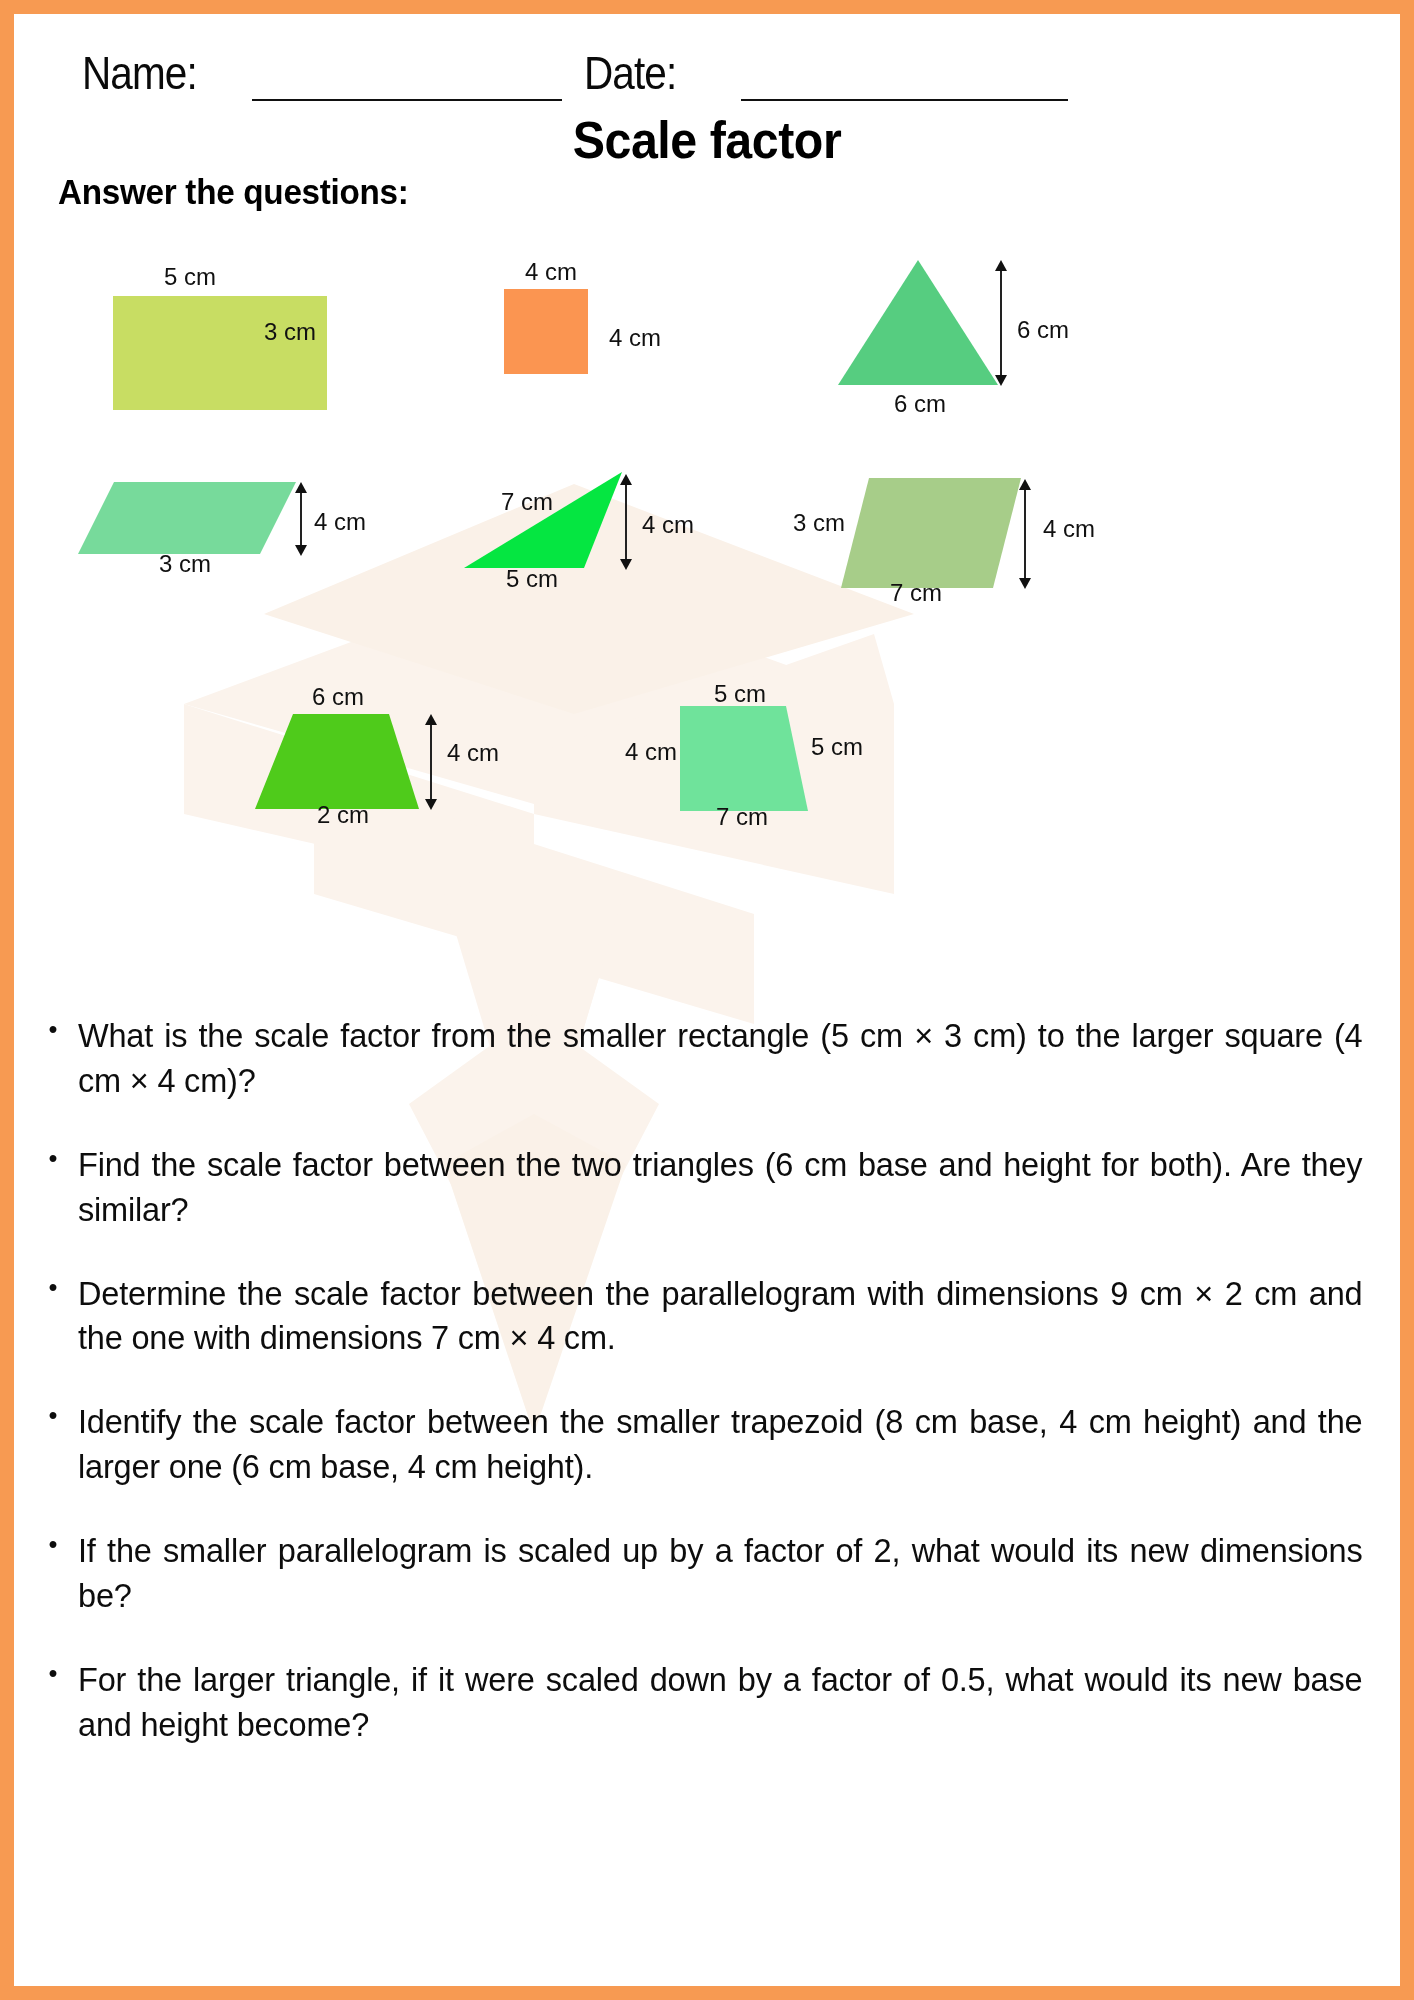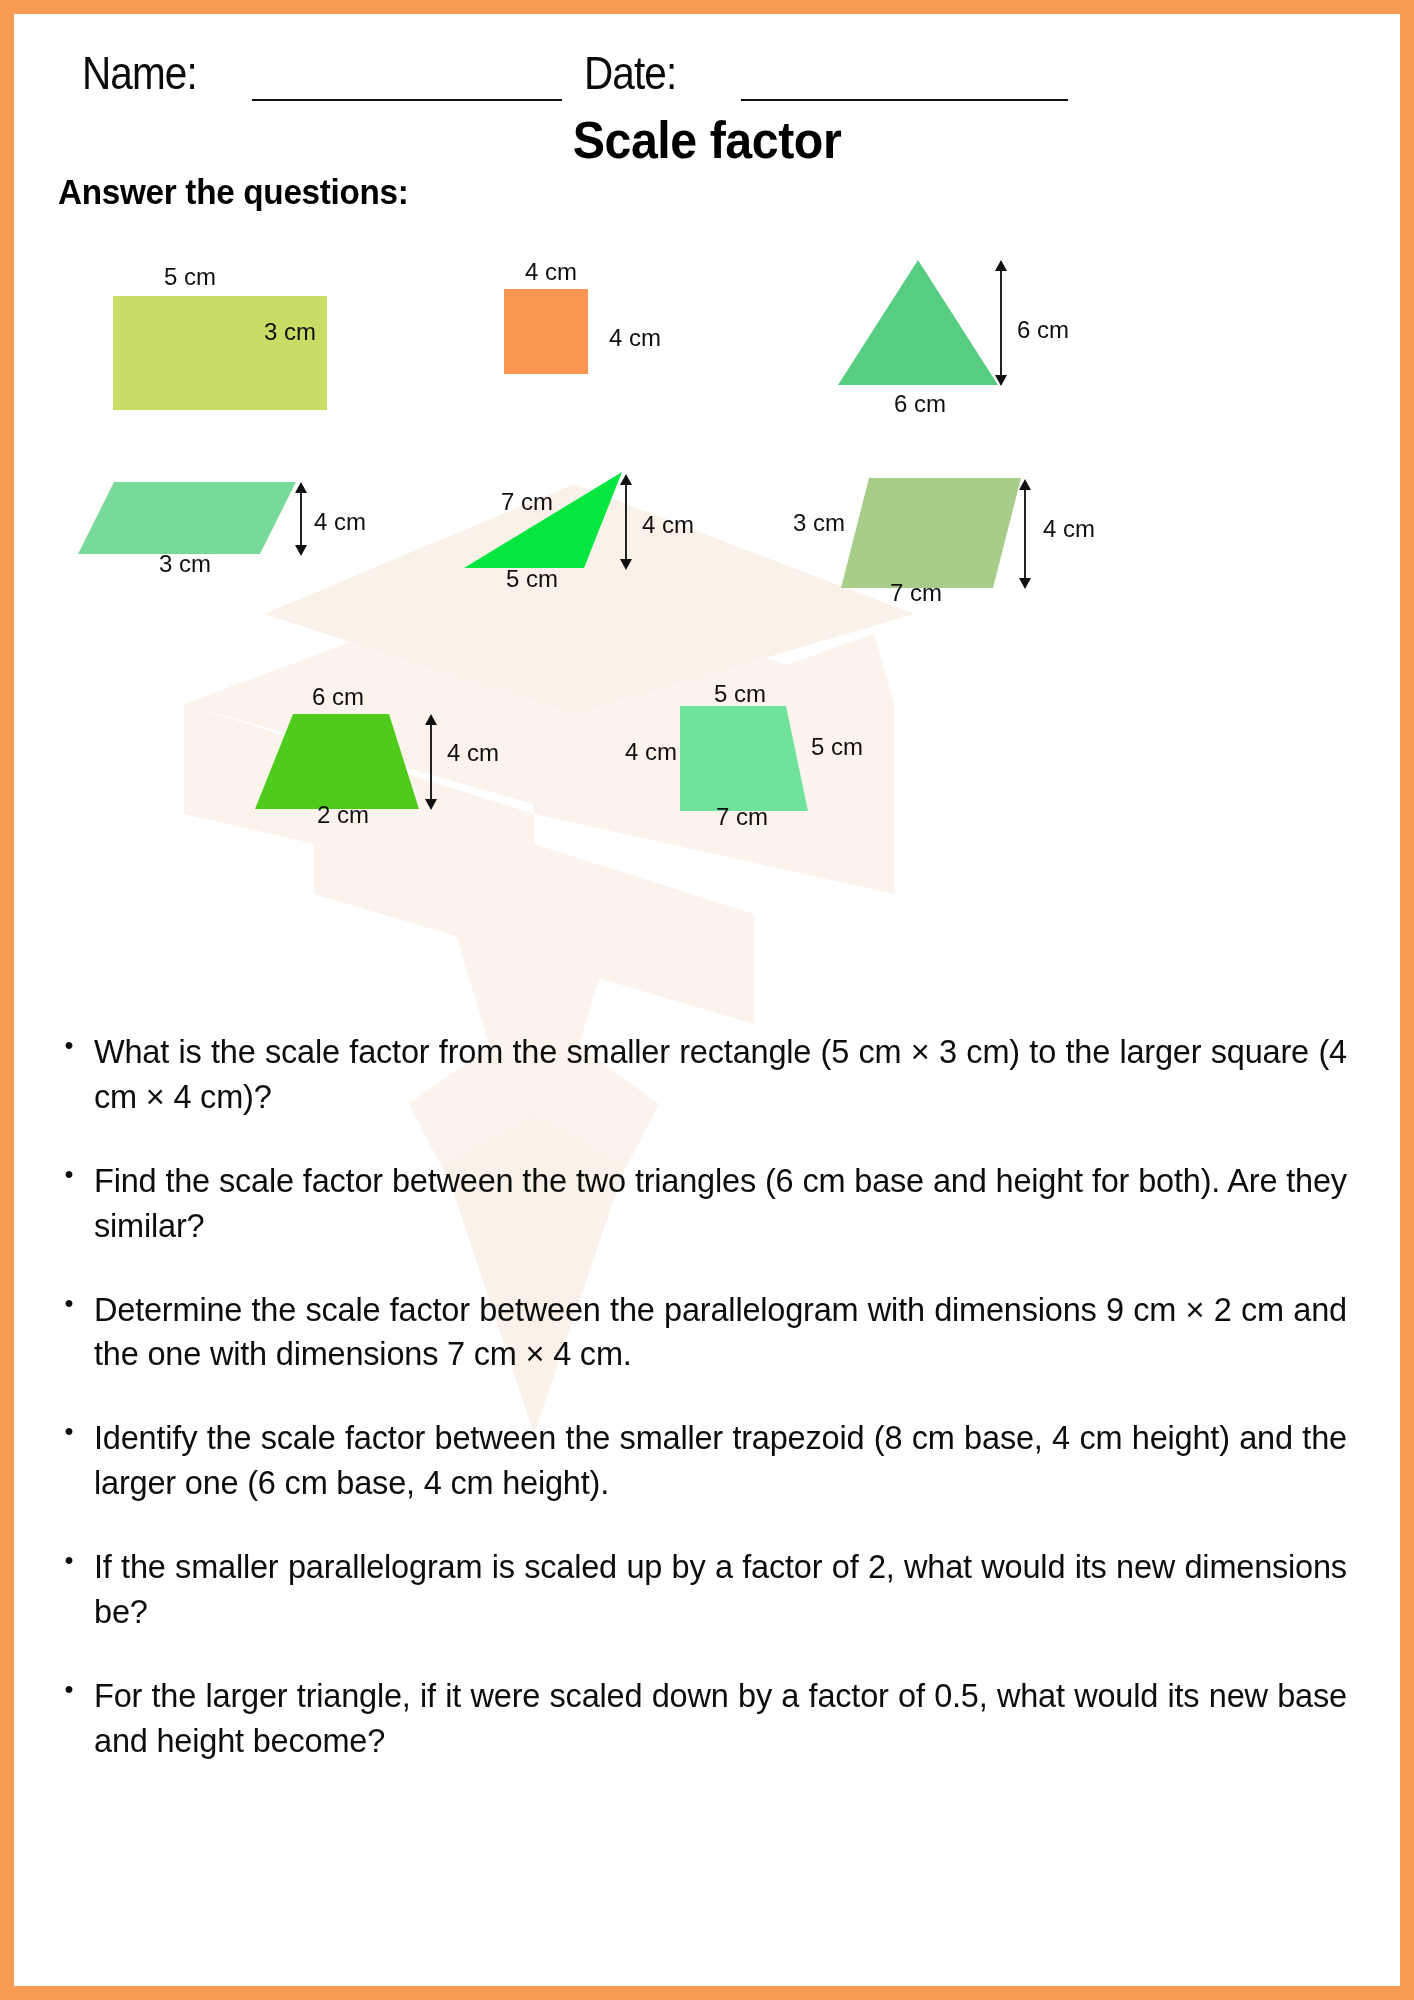--- a/index.html
+++ b/index.html
@@ -112,21 +112,21 @@
 
   
   #questions {
     position: absolute;
     z-index: 3;
     left: 18px;
     top: 1000px;
     width: 1350px;
   }
   ul.qlist {
-    margin: 16px;
+    margin: 0;
     padding: 0 0 0 46px;
     list-style: none;
   }
   ul.qlist li {
     position: relative;
     font-family: "Liberation Sans", sans-serif;
     font-size: 33px;
     line-height: 1.36;
     color: #0d0d0d;
     margin-bottom: 39px;

